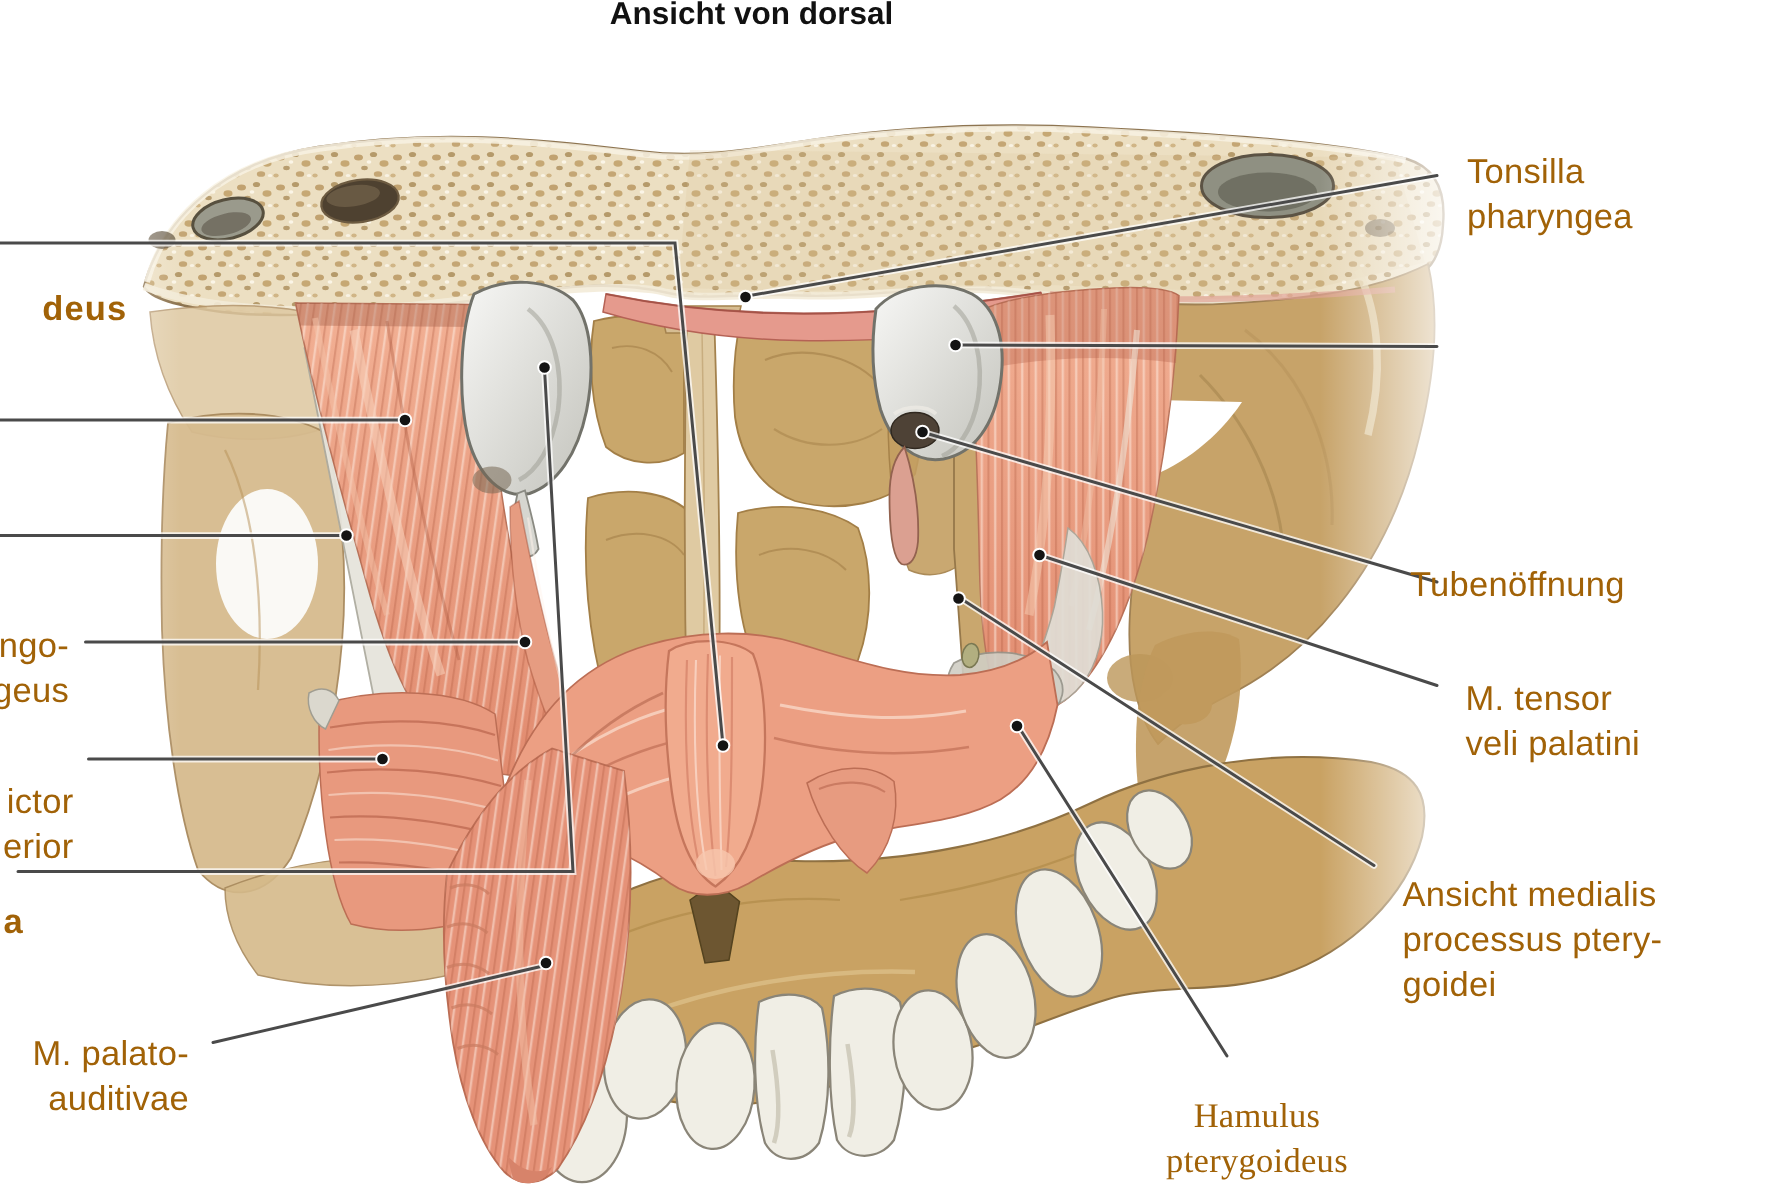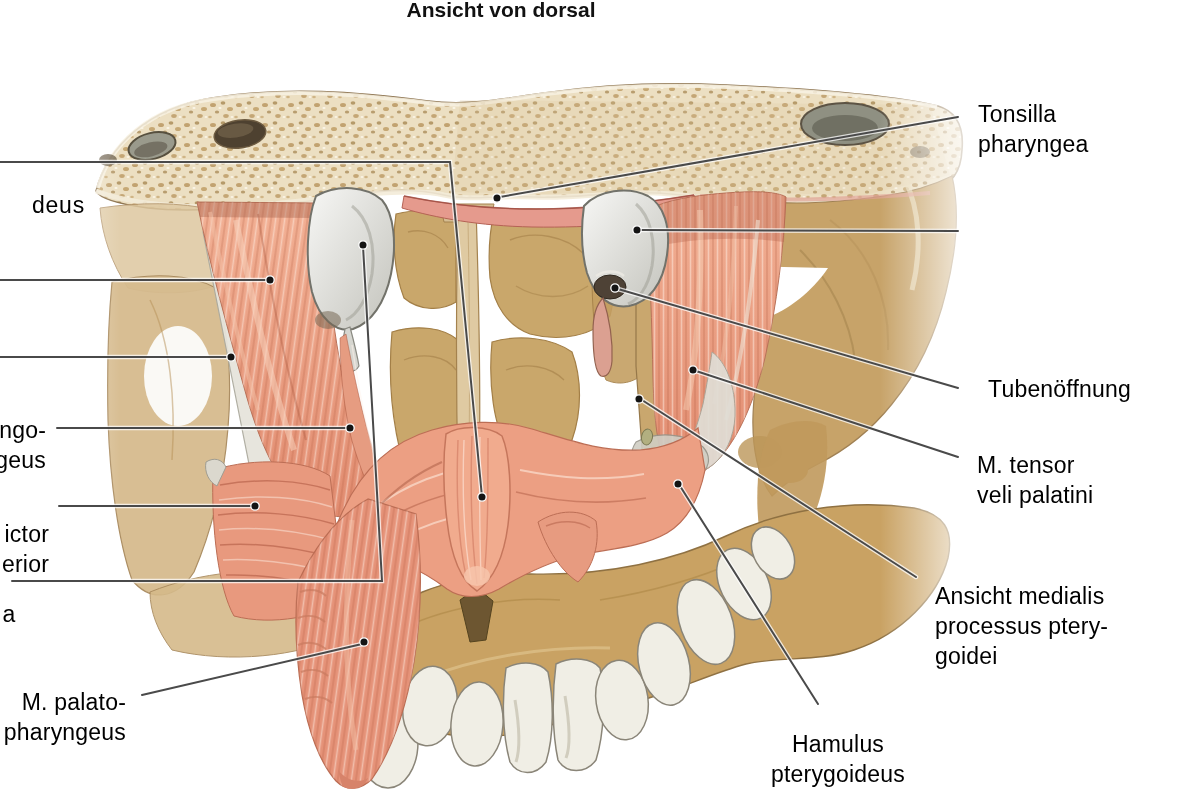--- a/index.html
+++ b/index.html
@@ -1,21 +1,21 @@
 <!DOCTYPE html>
 <html><head>
 <meta charset="utf-8">
 <style>
   html,body{margin:0;padding:0;background:#fff;}
   .stage{position:relative;width:1155px;height:792px;background:#ffffff;overflow:hidden;
          font-family:"Liberation Sans", sans-serif;padding-left:24px;}
   .art{position:absolute;left:0;top:0;}
-  .lbl{position:absolute;font-size:23px;line-height:30px;color:#000000;white-space:pre;letter-spacing:.2px;}
+  .lbl{position:absolute;font-size:23px;line-height:30px;color:#a16207;white-space:pre;letter-spacing:.2px;}
   .lbl.right{text-align:right;}
-  .lbl.bold{font-weight:normal;letter-spacing:.8px;}
+  .lbl.bold{font-weight:bold;letter-spacing:.8px;}
   .lbl.center{text-align:center;transform:translateX(-50%);}
   .title{position:absolute;font-size:21px;font-weight:bold;color:#111;transform:translateX(-50%);white-space:pre;}
 </style>
 </head>
 <body>
 
 <div class="stage">
 
 <svg class="art" width="1179" height="792" viewBox="0 0 1179 792">
   <defs>
@@ -322,26 +322,26 @@
 
 <div class="title" style="left:501px;top:-2px;">Ansicht von dorsal</div>
 
 <div class="lbl right bold" style="right:1094px;top:190px;">deus</div>
 <div class="lbl right" style="right:1133px;top:415px;">ngo-
 geus</div>
 <div class="lbl right" style="right:1130px;top:491px;margin-top:28px;">ictor
 erior</div>
 <div class="lbl right bold" style="right:1163px;top:599px;">a</div>
 <div class="lbl right" style="right:1053px;top:687px;">M. palato-
-pharyngeus</div>
+auditivae</div>
 
 <div class="lbl" style="left:978px;top:99px;">Tonsilla
 pharyngea</div>
-<div class="lbl" style="left:988px;top:374px;">Tubenöffnung</div>
+<div class="lbl" style="left:940px;top:374px;">Tubenöffnung</div>
 <div class="lbl" style="left:977px;top:450px;">M. tensor
 veli palatini</div>
 <div class="lbl" style="left:935px;top:581px;">Ansicht medialis
 processus ptery-
 goidei</div>
-<div class="lbl center" style="left:838px;top:729px;">Hamulus
+<div class="lbl center" style="left:838px;top:729px;font-family:Liberation Serif, serif;">Hamulus
 pterygoideus</div>
 
 </div>
 
 </body></html>

